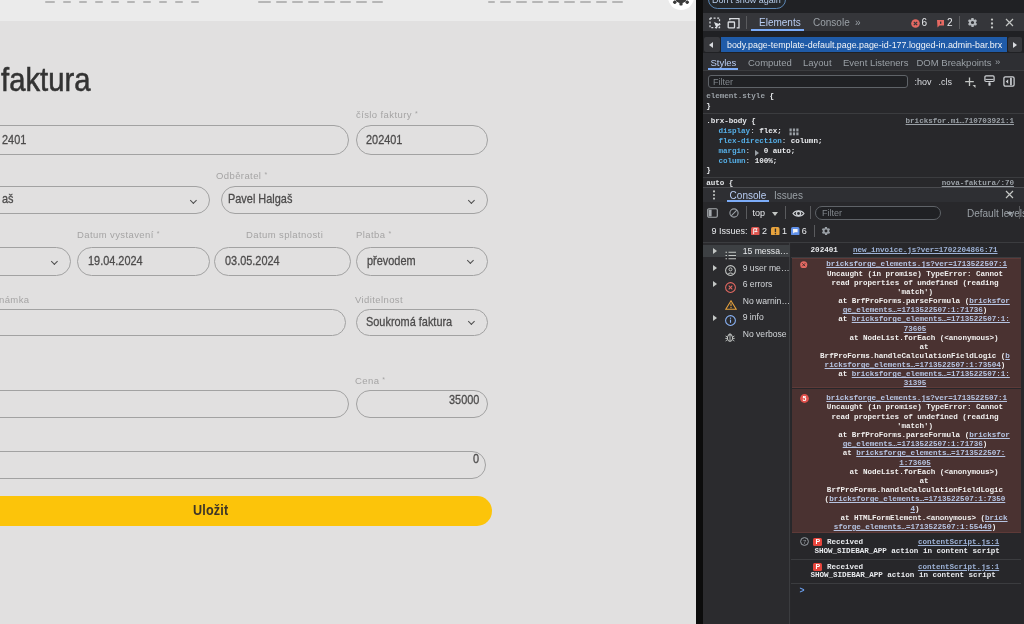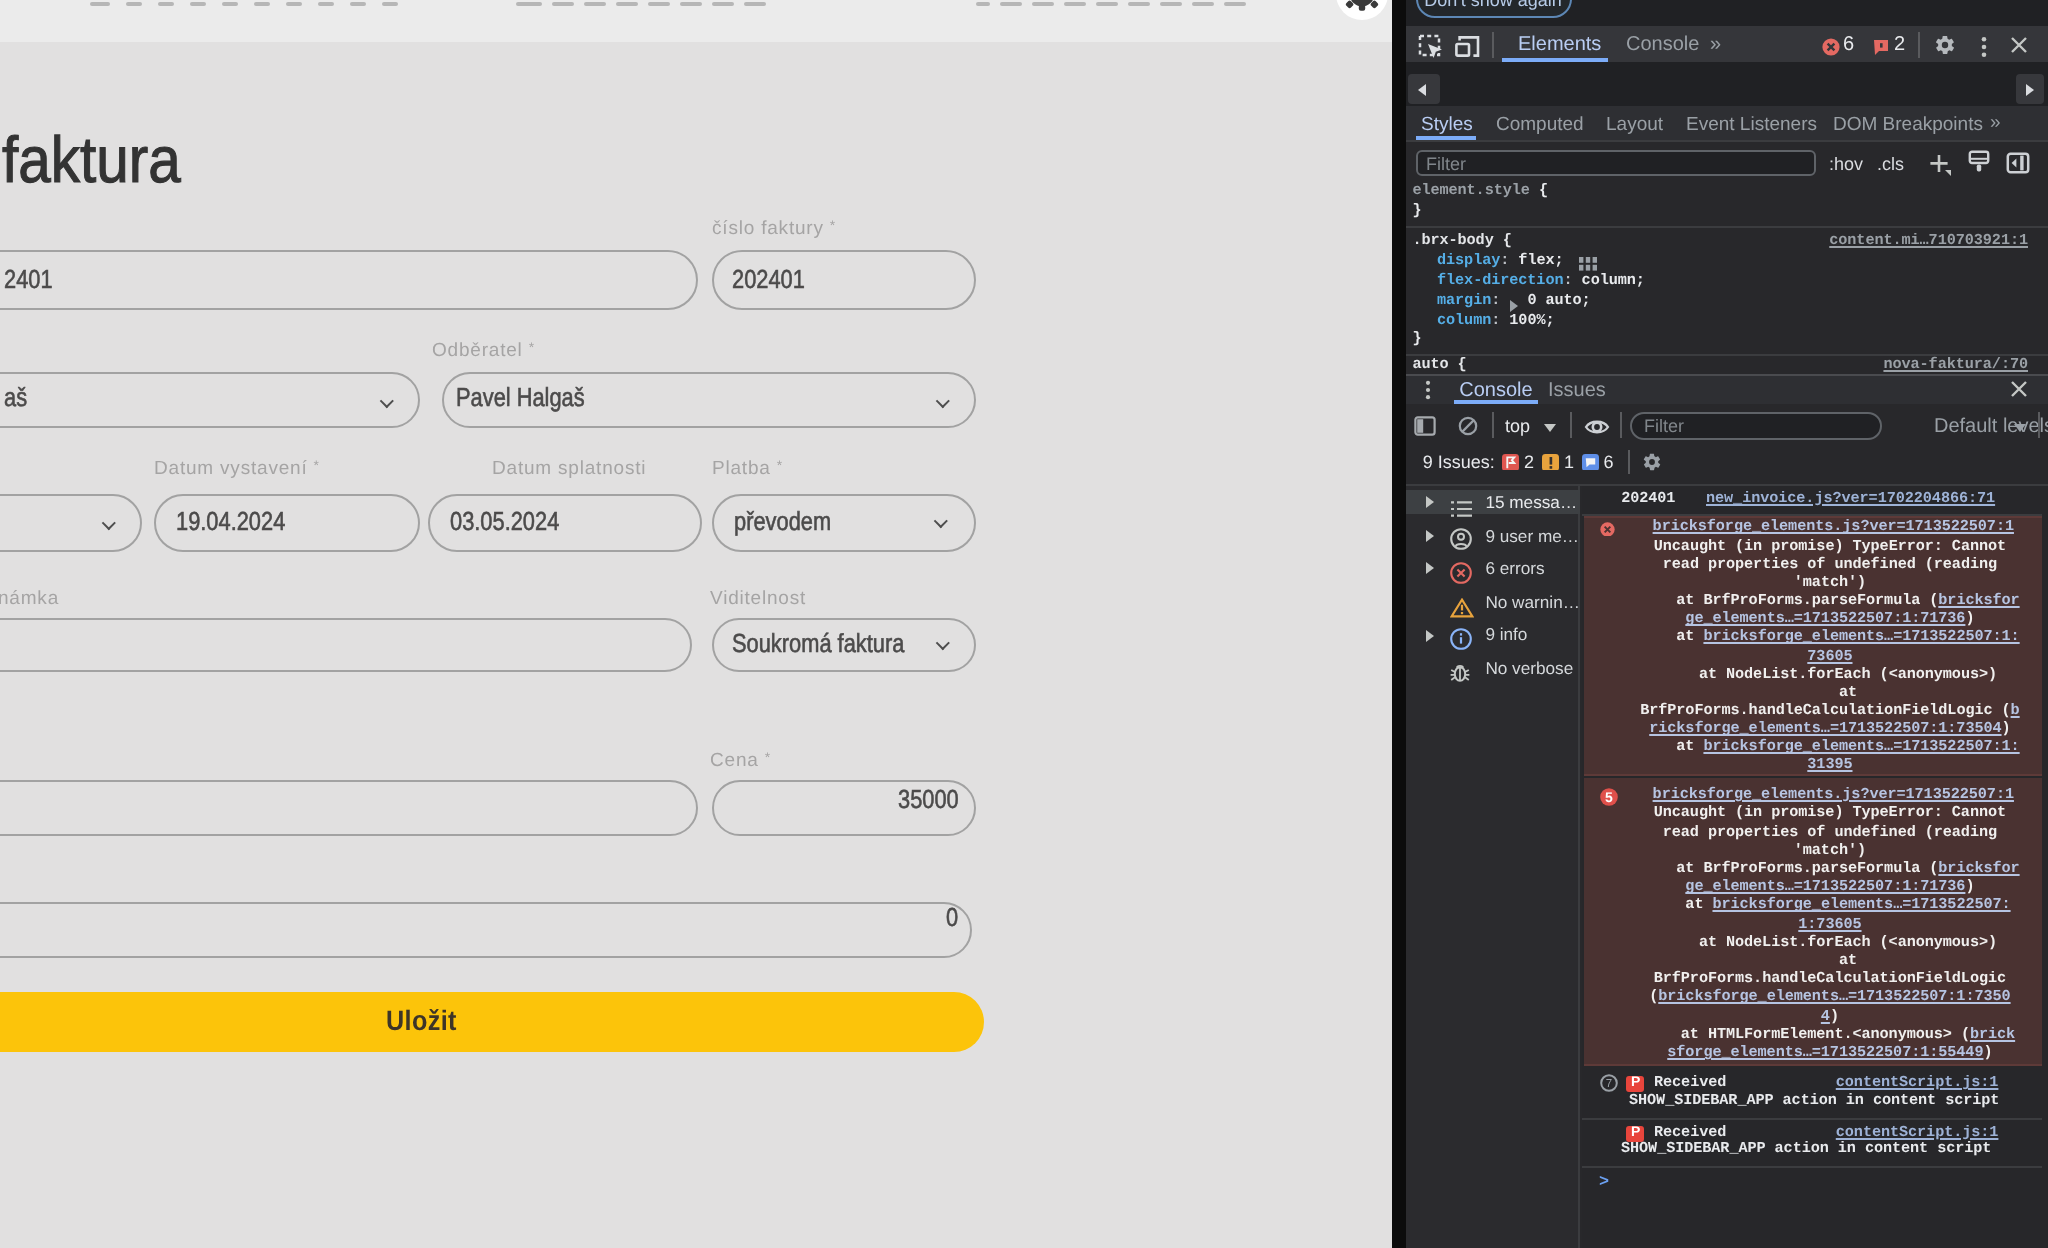--- a/index.html
+++ b/index.html
@@ -172,20 +172,23 @@
         <circle cx="2" cy="9.4" r="1.15"></circle>
       </g>
   </svg>
   <svg class="abs" style="left:302px;top:18.3px;" width="9" height="9" viewBox="0 0 9 9">
     <path d="M1 1 L8 8 M8 1 L1 8" stroke="#c4c7c5" stroke-width="1.2"></path>
   </svg>
 
   <div class="abs" style="left:0;top:31px;width:321px;height:22px;background:#202124;"></div>
   <div class="abs" style="left:1px;top:37px;width:16px;height:15px;background:#37383c;border-radius:2px;"></div>
   <div class="abs" style="left:6px;top:41.5px;width:0;height:0;border-top:3.2px solid transparent;border-bottom:3.2px solid transparent;border-right:4.5px solid #dadce0;"></div>
+  <div class="abs" style="left:18px;top:37px;width:286px;height:15px;background:#1f5ba8;overflow:hidden;">
+    <div class="dtx" style="left:6px;top:2.5px;font-size:8.9px;color:#f2f4f7;letter-spacing:0px;">body.page-template-default.page.page-id-177.logged-in.admin-bar.brx</div>
+  </div>
   <div class="abs" style="left:305px;top:37px;width:14px;height:15px;background:#37383c;border-radius:2px;"></div>
   <div class="abs" style="left:310px;top:41.5px;width:0;height:0;border-top:3.2px solid transparent;border-bottom:3.2px solid transparent;border-left:4.5px solid #dadce0;"></div>
 
   <div class="abs" style="left:0;top:53px;width:321px;height:17px;background:#2e2f33;"></div>
   <div class="dtx" style="left:7.5px;top:56.5px;font-size:9.5px;color:#b9cdf3;">Styles</div>
   <div class="abs" style="left:5px;top:68px;width:30px;height:2px;background:#7cacf8;"></div>
   <div class="dtx" style="left:45px;top:56.5px;font-size:9.5px;color:#9aa0a6;">Computed</div>
   <div class="dtx" style="left:100px;top:56.5px;font-size:9.5px;color:#9aa0a6;">Layout</div>
   <div class="dtx" style="left:140px;top:56.5px;font-size:9.5px;color:#9aa0a6;">Event Listeners</div>
   <div class="dtx" style="left:213.5px;top:56.5px;font-size:9.5px;color:#9aa0a6;">DOM Breakpoints</div>
@@ -208,21 +211,21 @@
   <svg class="abs" style="left:300px;top:75.5px;" width="12" height="11" viewBox="0 0 12 11">
     <rect x="0.9" y="0.9" width="10.2" height="9.2" rx="1.4" fill="none" stroke="#cdd0d4" stroke-width="1.25"></rect>
     <path d="M5.2 3.2 L2.8 5.5 L5.2 7.8 Z" fill="#cdd0d4"></path>
     <rect x="7.1" y="1.8" width="1.7" height="7.4" fill="#cdd0d4"></rect>
   </svg>
 
   <div class="mono dtx" style="left:3.2px;top:92px;color:#9aa0a6;">element.style <span style="color:#e8eaed;">{</span></div>
   <div class="mono dtx" style="left:3.2px;top:102px;color:#e8eaed;">}</div>
   <div class="hline" style="left:0;top:112.5px;width:321px;"></div>
   <div class="mono dtx" style="left:3.2px;top:116.8px;color:#e3e5e8;">.brx-body {</div>
-  <div class="mono dtx" style="right:10px;top:116.8px;color:#9aa0a6;"><span class="u">content.mi…710703921:1</span></div>
+  <div class="mono dtx" style="right:10px;top:116.8px;color:#9aa0a6;"><span class="u">bricksfor.mi…710703921:1</span></div>
   <div class="mono dtx" style="left:15.5px;top:127.4px;"><span style="color:#55aee6;">display</span><span style="color:#bdc1c6;">:</span><span style="color:#e8eaed;"> flex;</span></div>
   <svg class="abs" style="left:86px;top:128.3px;" width="10" height="8" viewBox="0 0 10 8">
     <g fill="#9aa0a6">
       <rect x="0.5" y="0.5" width="2.2" height="2.9"></rect>
         <rect x="3.9" y="0.5" width="2.2" height="2.9"></rect>
         <rect x="7.3" y="0.5" width="2.2" height="2.9"></rect>
       <rect x="0.5" y="4.4" width="2.2" height="2.9"></rect>
         <rect x="3.9" y="4.4" width="2.2" height="2.9"></rect>
         <rect x="7.3" y="4.4" width="2.2" height="2.9"></rect>
     </g>

